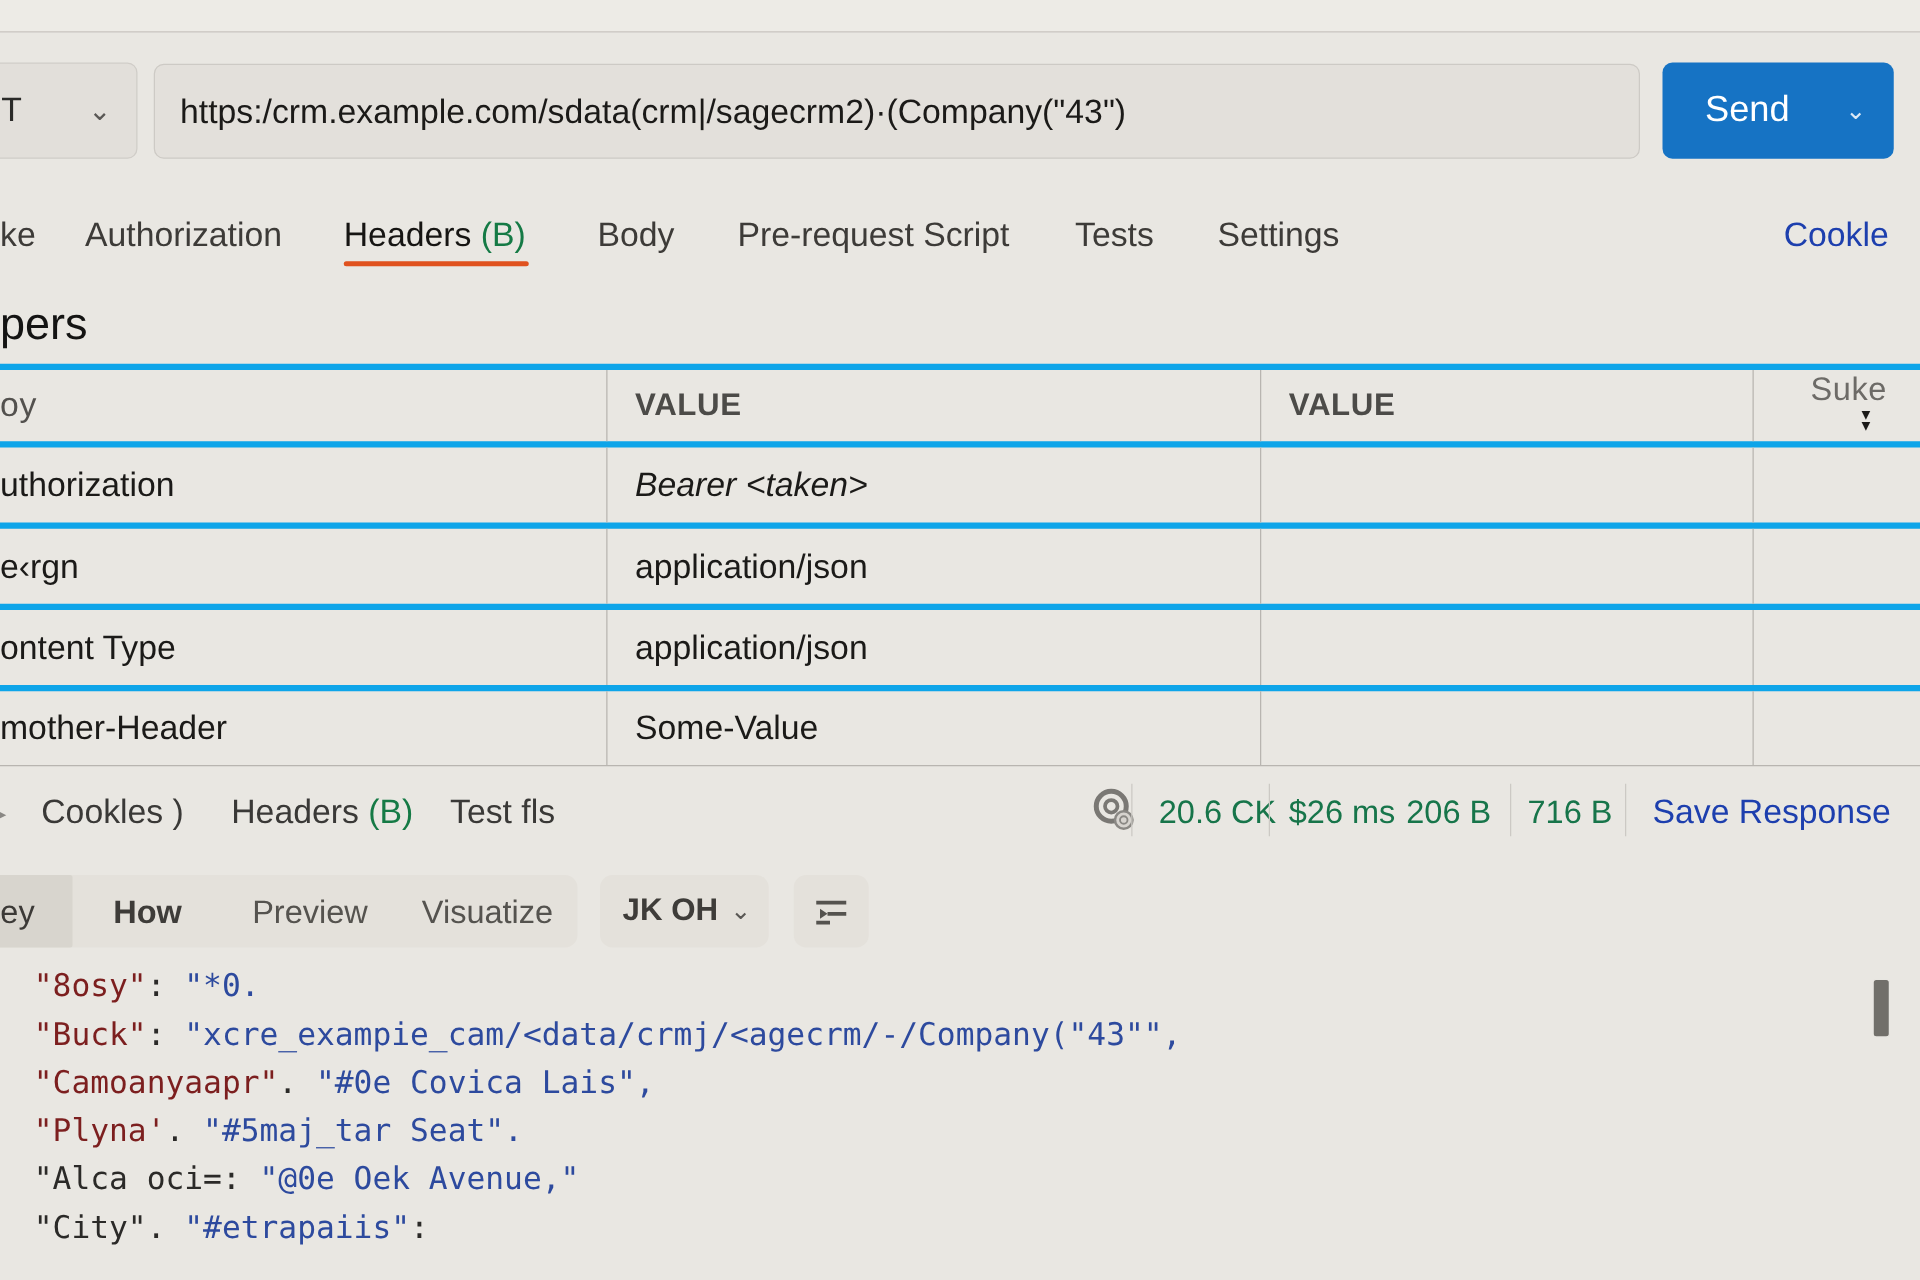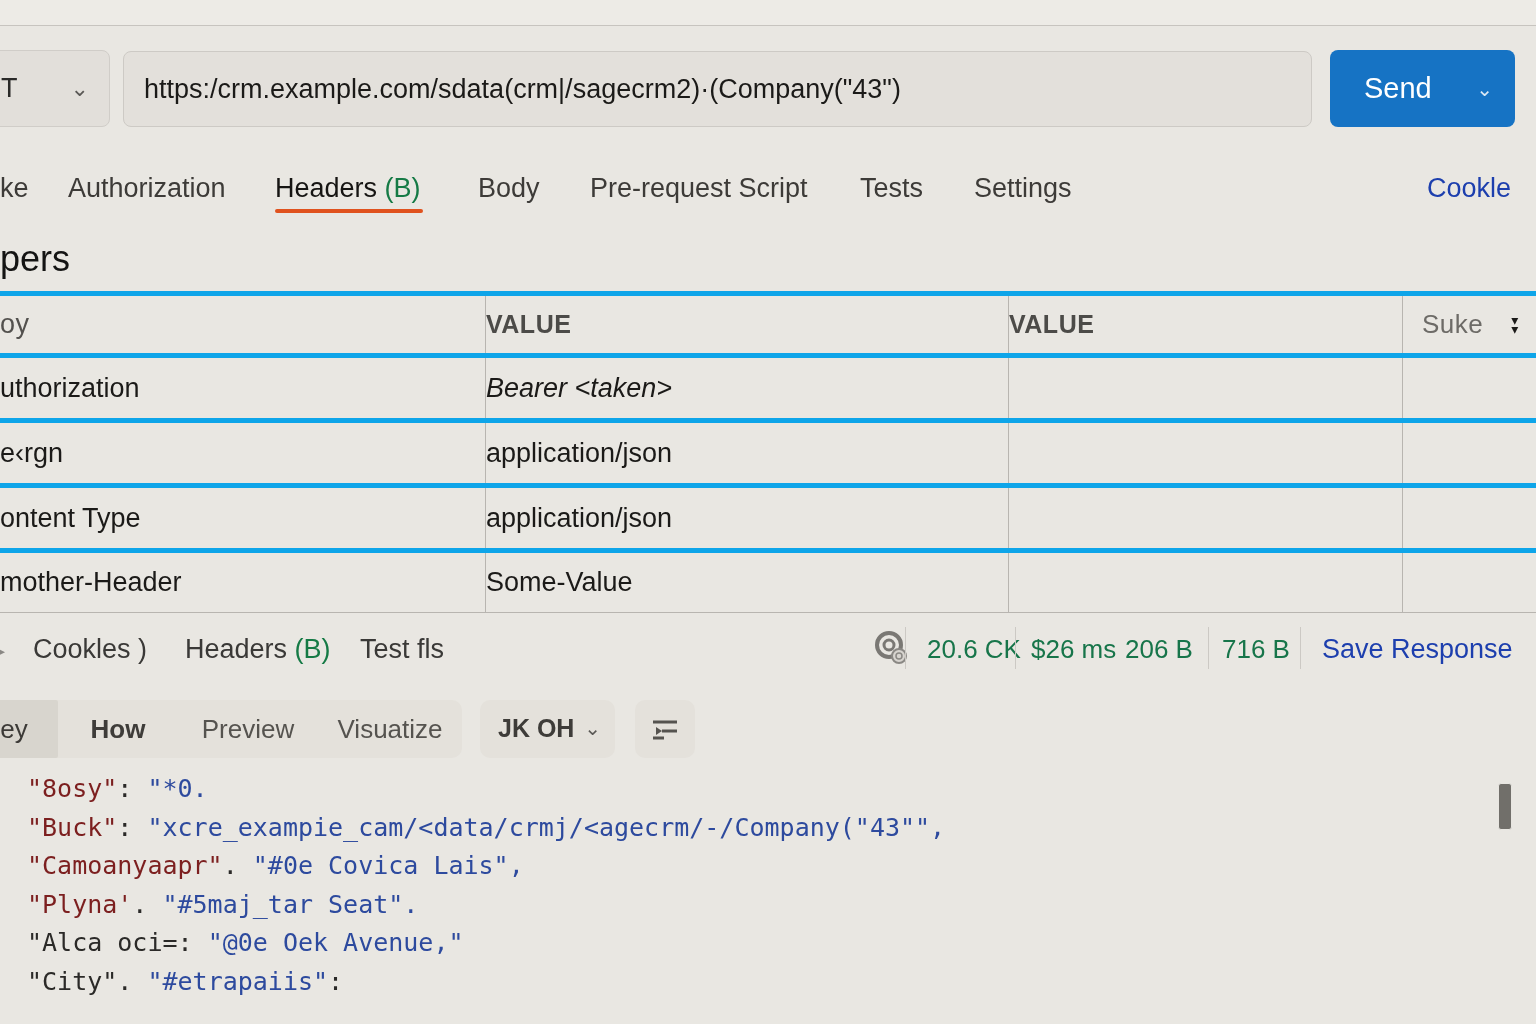--- a/index.html
+++ b/index.html
@@ -48,25 +48,25 @@
   .section-heading { left:0; top:238px; font-size:36px; color:#141413; }
 
   
   .htable { left:0; top:291px; width:1536px; }
   .hrow { display:grid; grid-template-columns:485px 523px 394px 134px; border-top:5px solid #0ea5e9; }
   .hrow:last-child { border-bottom:1px solid #b8b5b0; }
   .hrow.head { height:62px; }
   .hrow.body-row { height:65px; }
   .cell { display:flex; align-items:center; overflow:hidden; white-space:nowrap; }
   .cell.c2,.cell.c3,.cell.c4 { border-left:1px solid #b8b5b0; }
-  .cell.c2,.cell.c3 { }
+  .cell.c2,.cell.c3 { padding-left:22px; }
   .cell.c4 { padding-left:19px; }
   .head .cell { font-weight:bold; font-size:25px; color:#4c4b48; letter-spacing:0.5px; }
   .head .cell.c1 { font-weight:normal; font-size:27px; color:#53514e; }
-  .head .cell.c4 { font-weight:normal; font-size:26px; color:#6d6b67; }
+  .head .cell.c4 { font-weight:normal; font-size:26px; color:#6d6b67;flex-direction:column; }
   .body-row .cell { font-size:27px; color:#1b1a18; }
   .val-italic { font-style:italic; }
   .dbl-chevron { display:inline-flex; flex-direction:column; margin-left:28px; line-height:9px; font-size:14px; color:#1b1a18; }
 
   
   .resp-tab { top:630px; font-size:27px; color:#3a3937; cursor:pointer; white-space:nowrap; height:38px; line-height:38px; }
   .resp-tab .badge { color:#157a45; }
   .left-caret { left:-4px; top:640px; font-size:18px; color:#8a8884; }
   .meta-sep { top:627px; width:1px; height:42px; background:#ccc9c4; }
   .meta-item { top:630px; font-size:26px; color:#17754a; line-height:38px; white-space:nowrap; }

